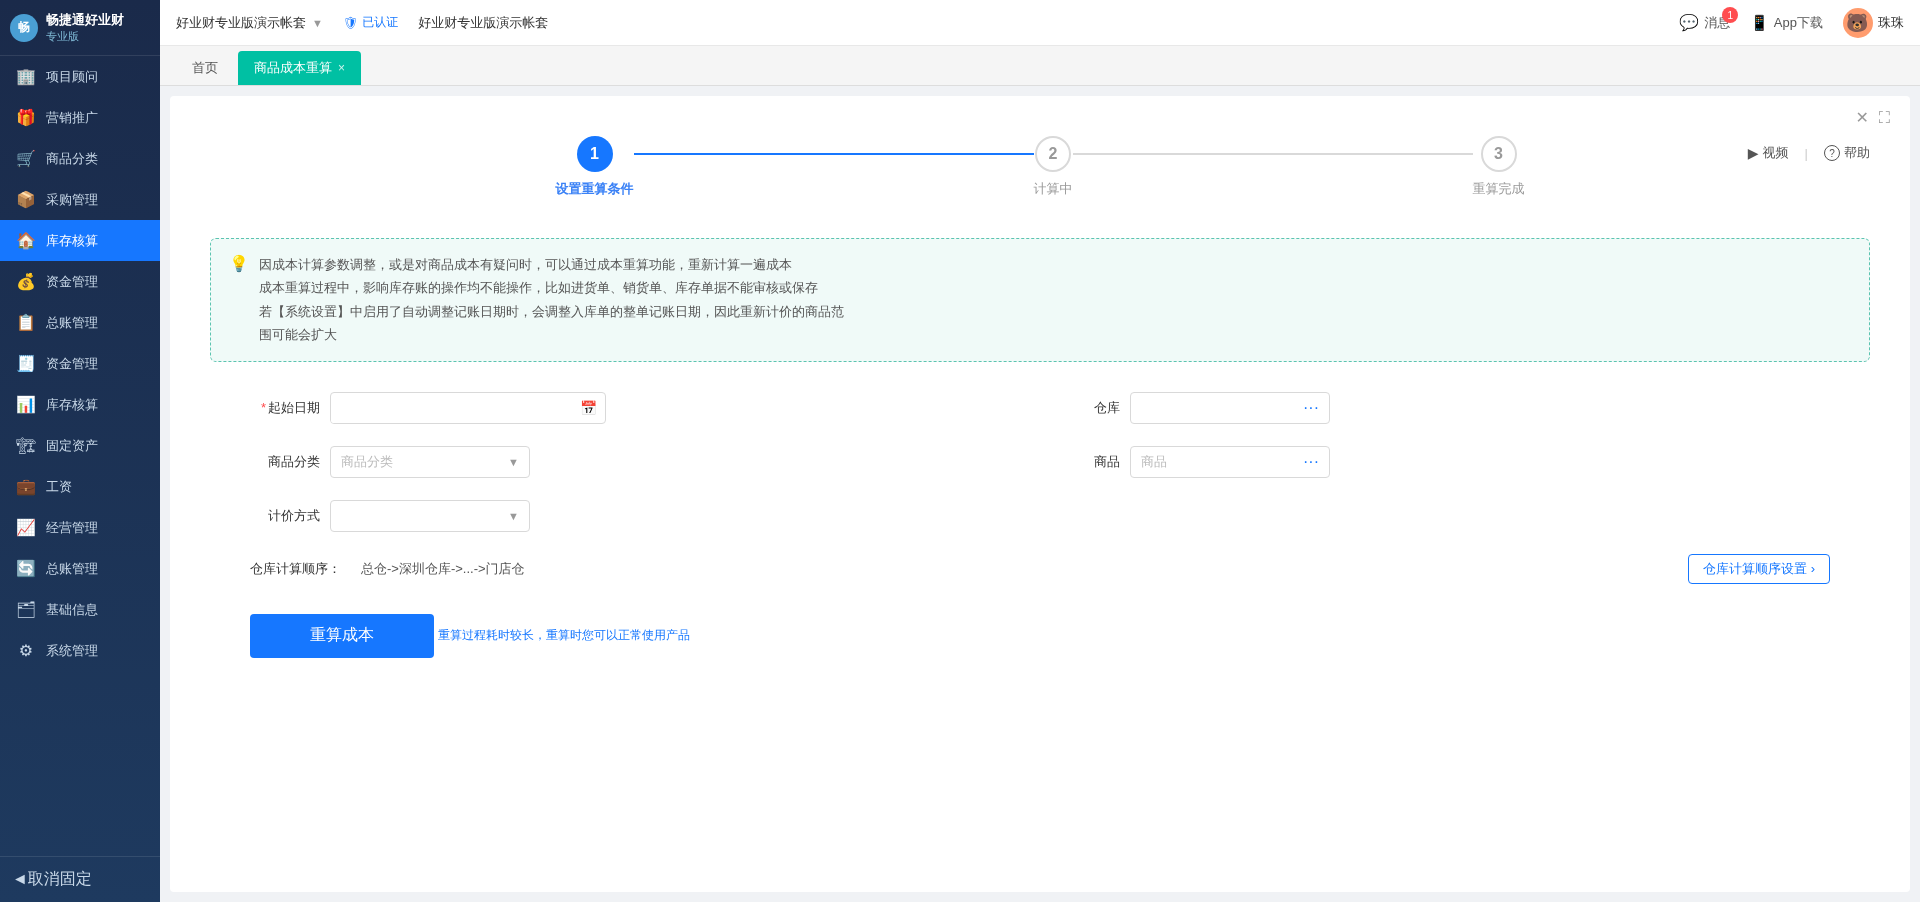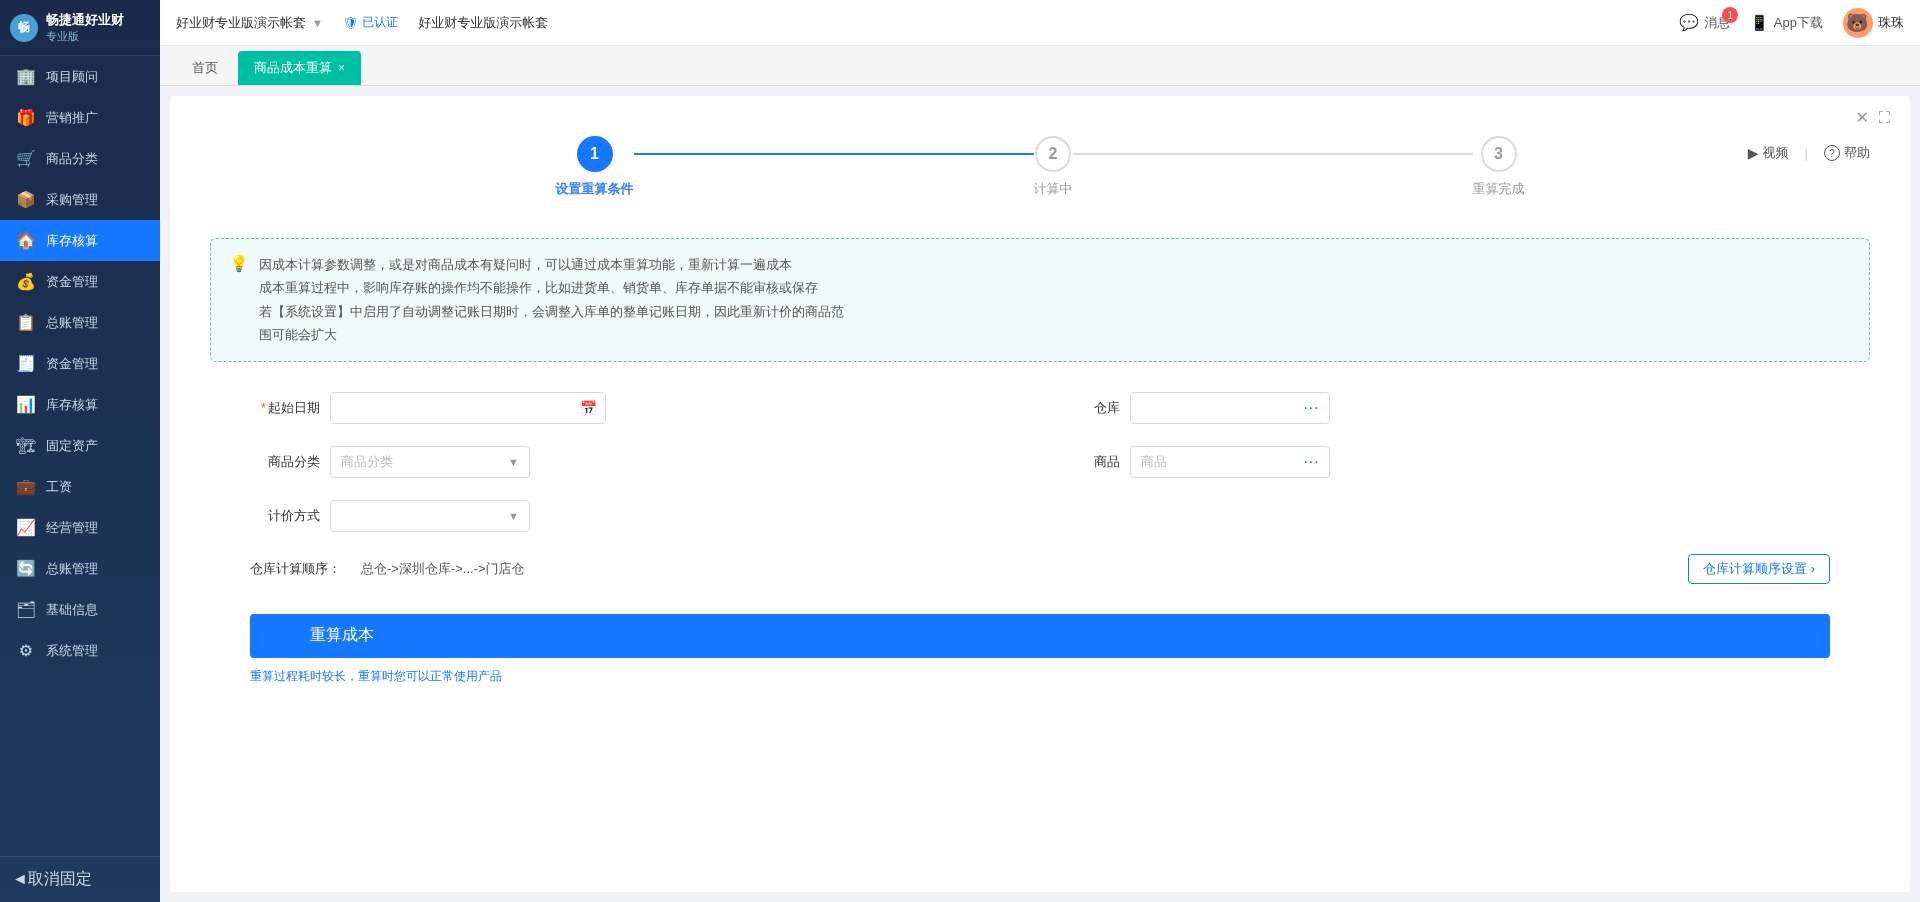--- a/index.html
+++ b/index.html
@@ -393,22 +393,22 @@
       color: #1677ff;
       border-radius: 4px;
       padding: 5px 14px;
       cursor: pointer;
       font-size: 13px;
     }
 
     
     .recalc-section {
       display: flex;
-      flex-direction: column;
-      gap: 10px;
+      align-items: center;
+      gap: 4px;
       margin-top: 10px;
     }
     .recalc-btn {
       background: #1677ff;
       color: white;
       border: none;
       border-radius: 4px;
       padding: 10px 60px;
       font-size: 16px;
       cursor: pointer;

